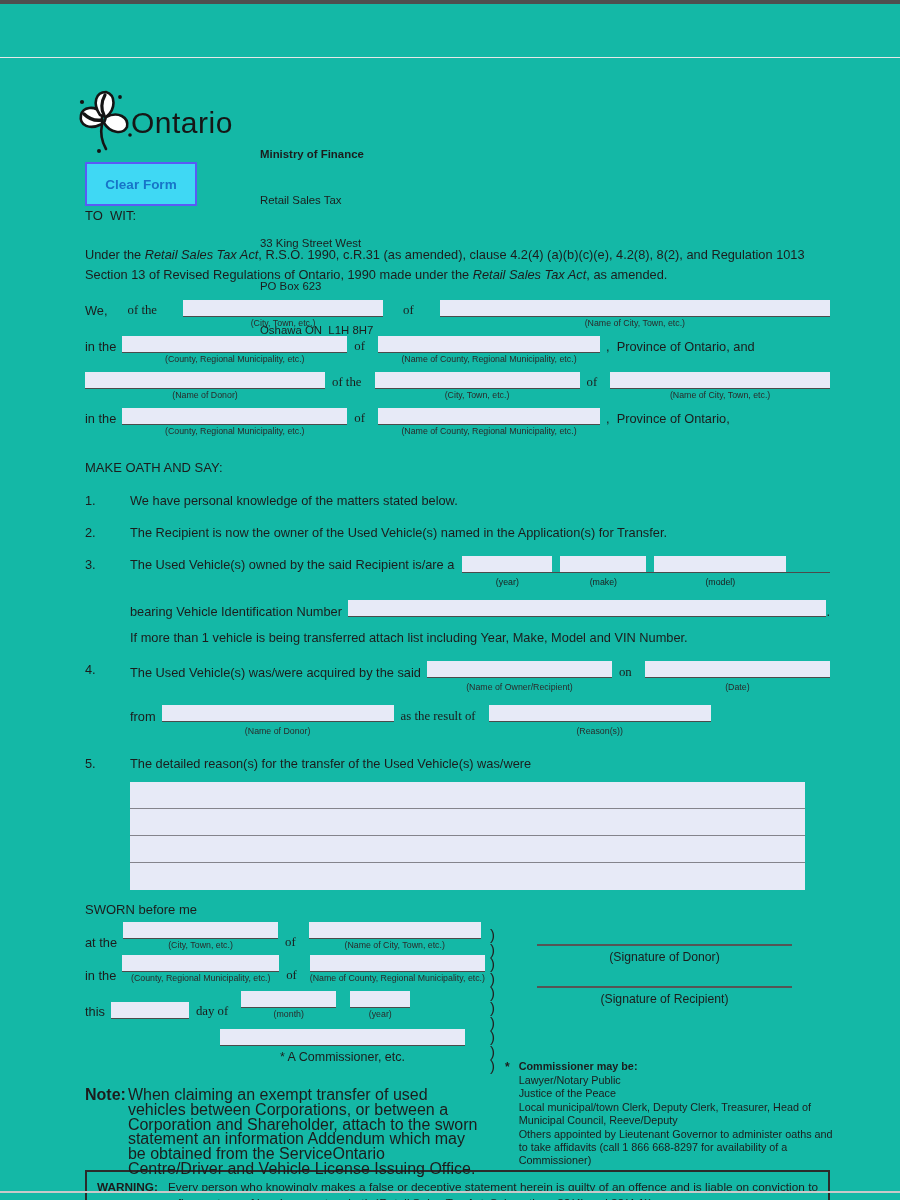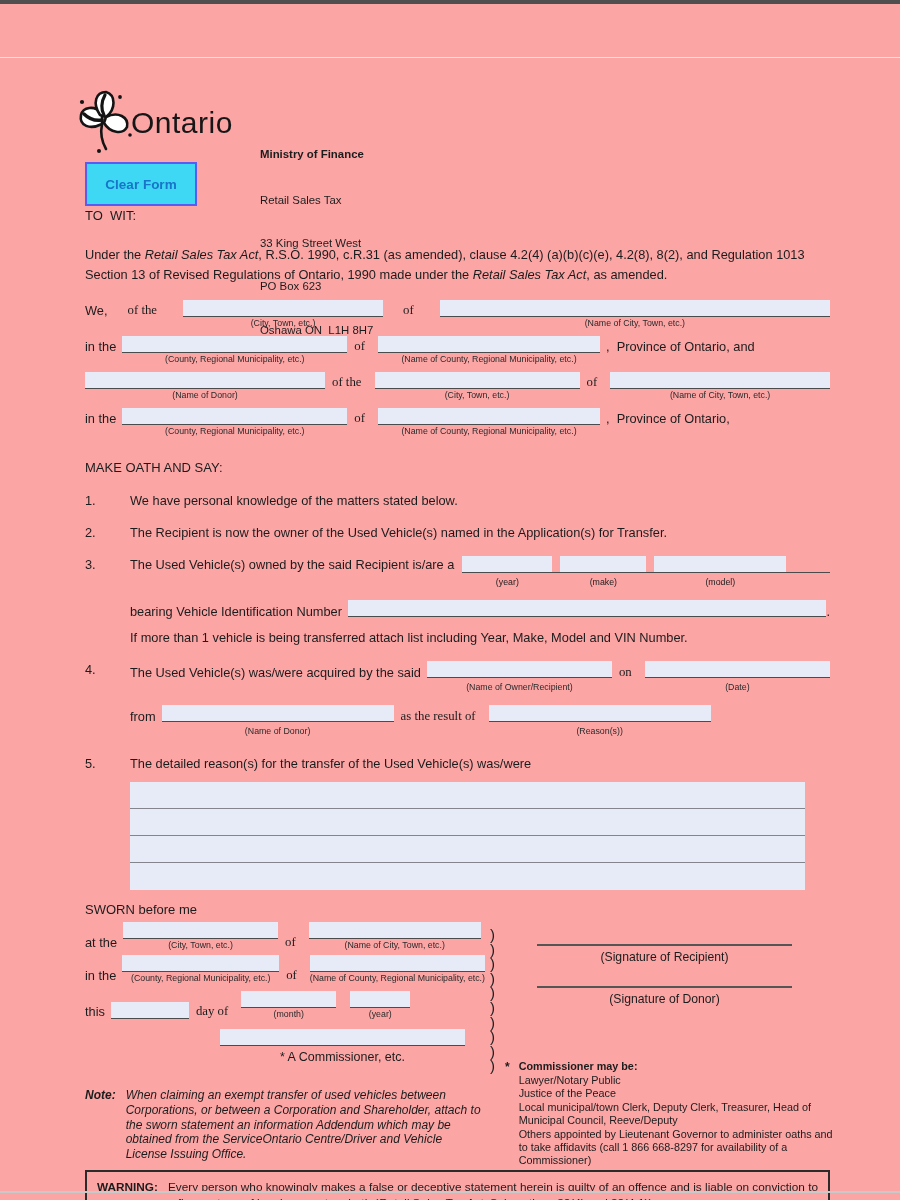--- a/index.html
+++ b/index.html
@@ -1,21 +1,21 @@
 <!DOCTYPE html>
 <html style="--field-bg: #E7EAF7; --button-bg: #3FD8F4; --button-border: #5A5AF5; --button-text: #1774C8; --warning-border: #2B2B2B;"><head>
 <meta charset="utf-8">
 <style>
   :root{
     --field-bg:#E7EAF7; --button-bg:#3FD8F4; --button-border:#5A5AF5;
     --button-text:#1774C8; --warning-border:#2B2B2B;
   }
   *{margin:0;padding:0;box-sizing:border-box;}
   html,body{background:#fff;}
-  .sheet{position:relative;width:900px;height:1200px;background:#fca5a5;overflow:hidden;
+  .sheet{position:relative;width:900px;height:1200px;background:#14b8a6;overflow:hidden;
          font-family:"Liberation Sans",sans-serif;color:#1c1c1c;}
   .edge-top{position:absolute;top:0;left:0;right:0;height:4px;background:#4f4f4f;}
   .edge-top2{position:absolute;top:57px;left:0;right:0;height:1px;background:#e8e8e8;}
   .edge-bottom{position:absolute;bottom:7px;left:0;right:0;height:2px;background:#c9c9c9;}
   .content{position:absolute;left:85px;top:88px;width:745px;}
 
   
   .hdr{position:relative;height:112px;}
   .logo-svg{position:absolute;left:-10px;top:0;}
   .ontario-word{position:absolute;left:46px;top:18px;font-size:30px;color:#161616;letter-spacing:.5px;}
@@ -70,22 +70,22 @@
   .sig{margin-top:12px;}
   .sig + .sig{margin-top:22px;}
   .sigline{border-top:2px solid #555;}
   .sigcap{font-size:12.2px;text-align:center;padding-top:4px;}
   .comm-field{margin-left:135px;margin-top:10px;width:245px;}
   .comm-cap{margin-left:135px;width:245px;text-align:center;font-size:12.5px;margin-top:4px;}
   .comm-info{position:absolute;left:420px;top:158px;width:330px;display:flex;gap:9px;}
   .ci-star{font-weight:bold;font-size:12px;}
   .ci-head{font-weight:bold;font-size:10.8px;margin-bottom:2px;}
   .ci-item{font-size:10.8px;line-height:13.4px;}
-  .note{position:absolute;left:0;top:186px;width:398px;display:flex;gap:10px;
-        font-size:12px;line-height:14.8px;font-style:italic;}
+  .note{position:absolute;left:0;top:186px;width:398px;display:flex;gap:2px;
+        font-size:16px;line-height:14.8px;}
   .note-label{font-weight:bold;flex:none;}
 
   .warning{margin-top:6px;display:flex;gap:10px;border:2px solid var(--warning-border);
            padding:8px 10px 11px 10px;font-size:11.8px;line-height:15.5px;}
   .warn-label{font-weight:bold;flex:none;}
   .warn-text{flex:1;text-align:justify;}
 </style>
 </head>
 <body>
 
@@ -333,25 +333,25 @@
         <span>)</span>
         <span>)</span>
         <span>)</span>
         <span>)</span>
         <span>)</span>
       </div>
 
       <div class="sig-block">
         <div class="sig">
           <div class="sigline"></div>
-          <div class="sigcap">(Signature of Recipient)</div>
+          <div class="sigcap">(Signature of Donor)</div>
         </div>
         <div class="sig">
           <div class="sigline"></div>
-          <div class="sigcap">(Signature of Donor)</div>
+          <div class="sigcap">(Signature of Recipient)</div>
         </div>
       </div>
 
       <div class="comm-info">
         <span class="ci-star">*</span>
         <div>
           <div class="ci-head">Commissioner may be:</div>
           <div class="ci-item">Lawyer/Notary Public</div>
           <div class="ci-item">Justice of the Peace</div>
           <div class="ci-item">Local municipal/town Clerk, Deputy Clerk, Treasurer, Head of Municipal Council, Reeve/Deputy</div>

